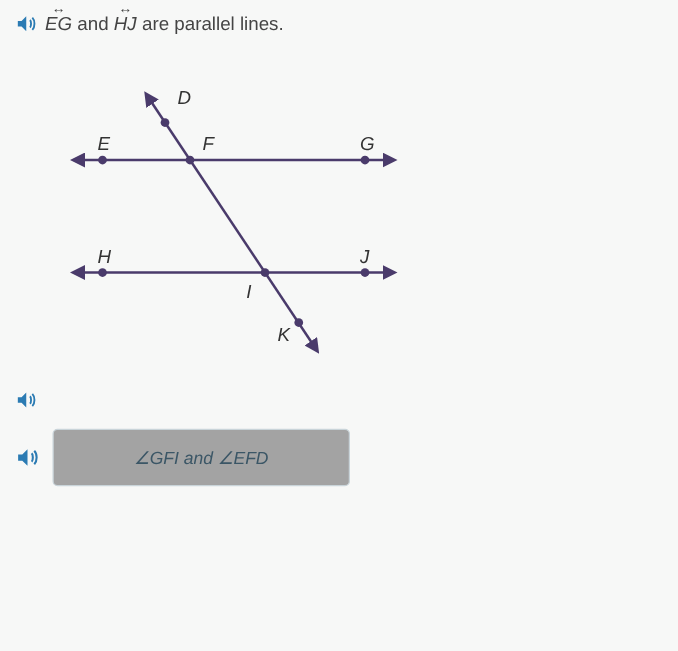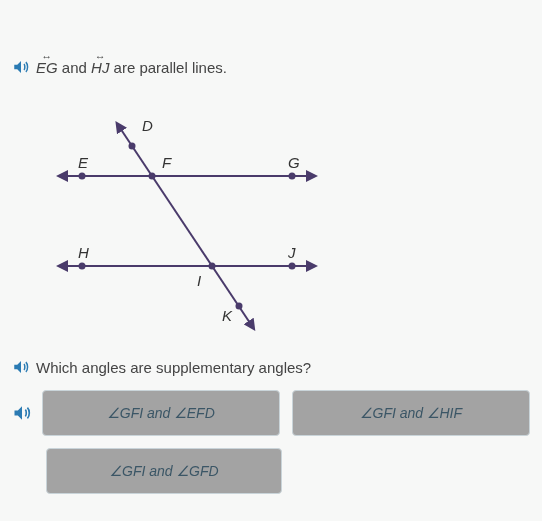--- a/index.html
+++ b/index.html
@@ -10,21 +10,20 @@
     color: #333;
     width: 542px;
     box-sizing: border-box;
   }
   .line1 {
     display: flex;
     align-items: center;
     gap: 6px;
     font-size: 15px;
     color: #444;
-    margin-top: 48px;
   }
   .speaker {
     width: 18px;
     height: 18px;
     flex-shrink: 0;
   }
   .overline {
     position: relative;
     display: inline-block;
     font-style: italic;
@@ -125,38 +124,35 @@
   <text x="180" y="235" font-size="15" font-style="italic" fill="#333">K</text>
 </svg>
 
 
 <div class="question">
   <svg class="speaker" viewBox="0 0 24 24">
     <path fill="#2b7bb3" d="M3 9v6h4l5 5V4L7 9H3z"></path>
     <path fill="none" stroke="#2b7bb3" stroke-width="2" d="M16 8c1.5 1.5 1.5 6.5 0 8"></path>
     <path fill="none" stroke="#2b7bb3" stroke-width="2" d="M18.5 5.5c3 3 3 10 0 13"></path>
   </svg>
-  <span>Which angles are supplementary angles?</span>
 </div>
 
 
 <div class="answers-row">
   <svg class="speaker" viewBox="0 0 24 24" style="width:20px;height:20px;">
     <path fill="#2b7bb3" d="M3 9v6h4l5 5V4L7 9H3z"></path>
     <path fill="none" stroke="#2b7bb3" stroke-width="2" d="M16 8c1.5 1.5 1.5 6.5 0 8"></path>
     <path fill="none" stroke="#2b7bb3" stroke-width="2" d="M18.5 5.5c3 3 3 10 0 13"></path>
   </svg>
   <div class="answers-grid">
     <div class="answer-btn">∠GFI and ∠EFD</div>
-    <div class="answer-btn">∠GFI and ∠HIF</div>
   </div>
 </div>
 
 
 <div class="answers-row">
   <div class="spacer-left"></div>
   <div class="answers-grid">
-    <div class="answer-btn">∠GFI and ∠GFD</div>
   </div>
 </div>
 
 
 
 
 </body></html>

